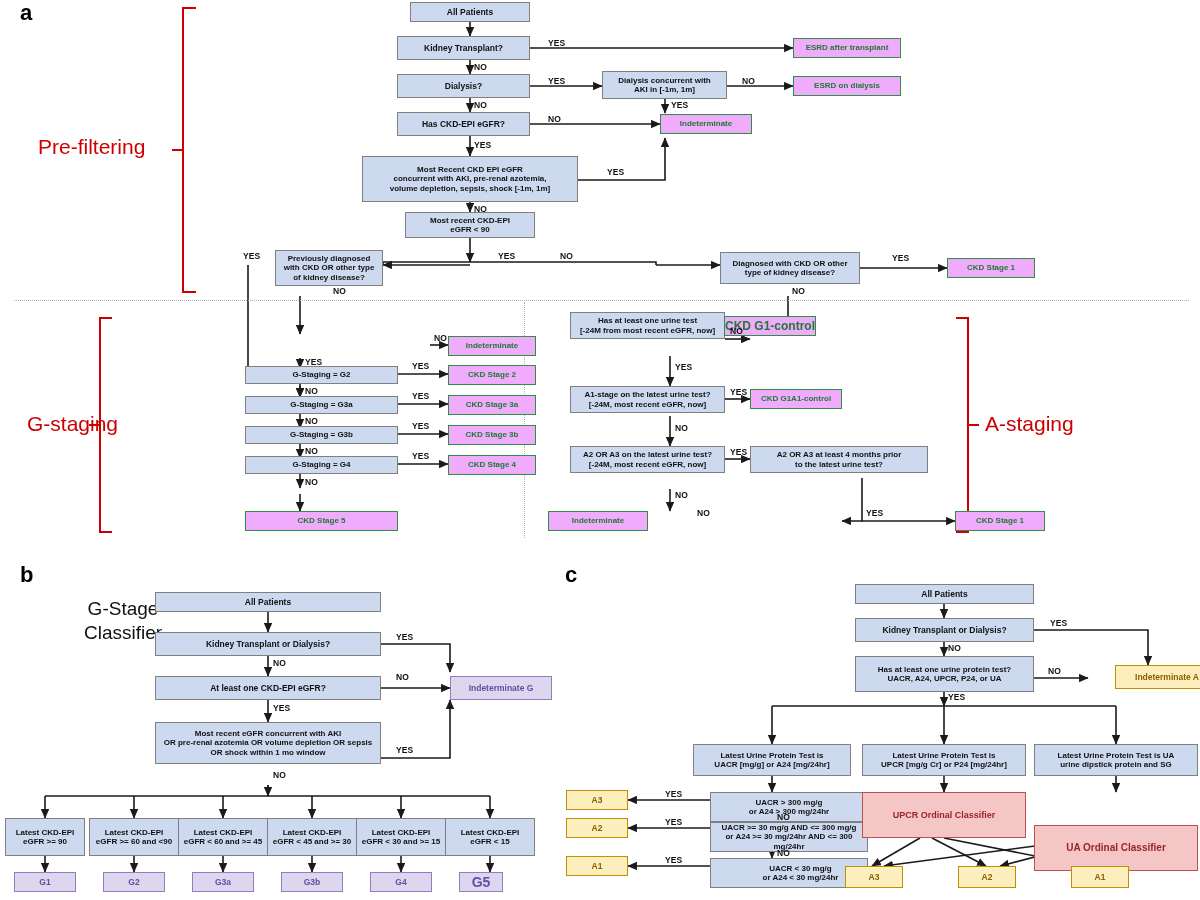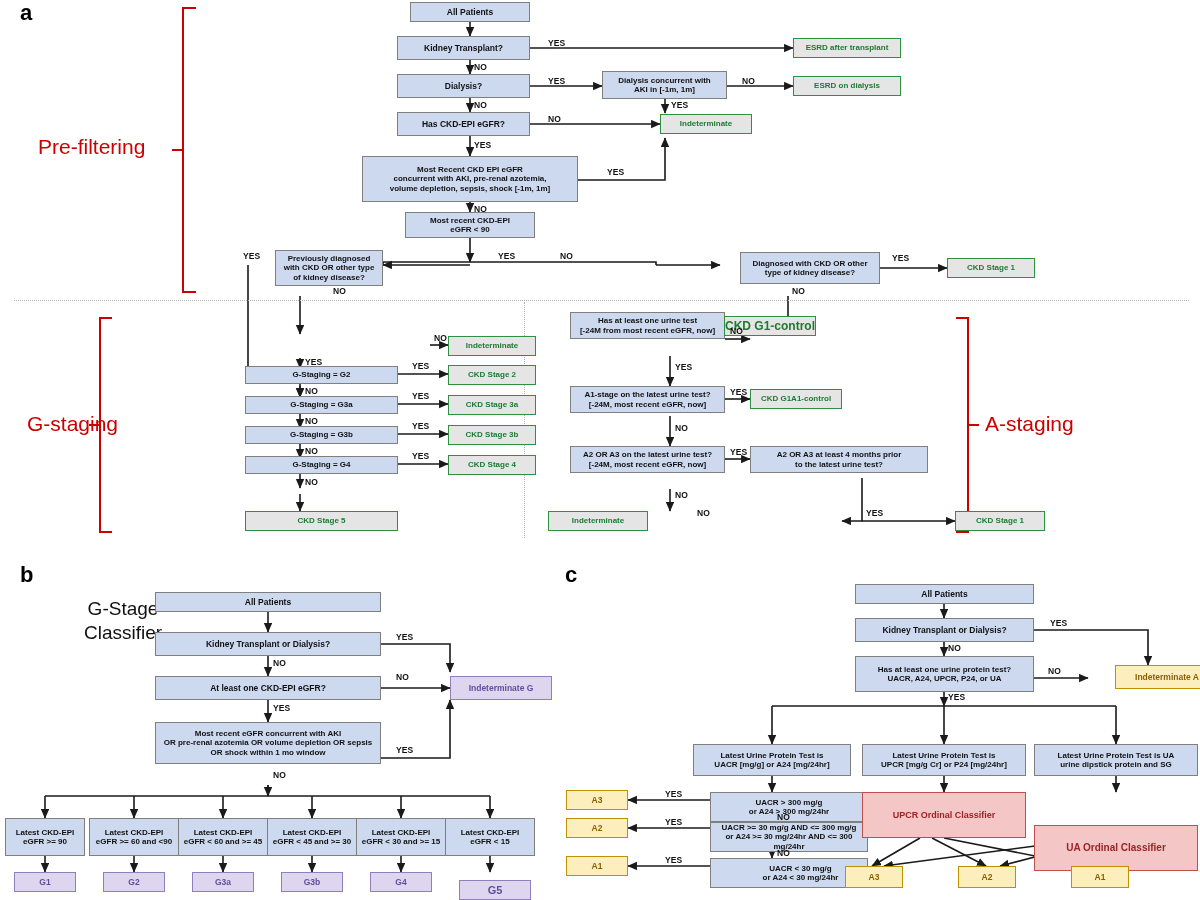--- a/index.html
+++ b/index.html
@@ -5,21 +5,21 @@
   html,body{margin:0;padding:0;background:#fff;}
   body{width:1200px;height:900px;position:relative;overflow:hidden;
        font-family:"Liberation Sans","DejaVu Sans",sans-serif;color:#1a1a1a;}
   #stage{position:relative;width:1200px;height:900px;}
   svg.wires{position:absolute;left:0;top:0;width:1200px;height:900px;pointer-events:none;}
 
   .node{position:absolute;box-sizing:border-box;display:flex;align-items:center;
         justify-content:center;text-align:center;line-height:1.18;
         font-weight:bold;border-width:1px;border-style:solid;}
   .blue{background:#ccd9ee;border-color:#7f7f7f;color:#111;}
-  .green{background:#e5e5e5;border-color:#2e9141;color:#1e7a32;}
+  .green{background:#f0abfc;border-color:#2e9141;color:#1e7a32;}
   .purple{background:#ddd6ee;border-color:#8f7fc0;color:#5f4fa0;}
   .yellow{background:#fdeebe;border-color:#bf9000;color:#8a6100;}
   .red{background:#f5c6c6;border-color:#c0504d;color:#9b2226;}
 
   .lbl{position:absolute;font-size:8.5px;font-weight:bold;color:#111;
        white-space:nowrap;letter-spacing:.1px;}
   .bracketlabel{position:absolute;color:#cc0000;font-weight:400;white-space:nowrap;}
   .panel-letter{position:absolute;font-weight:bold;color:#000;}
   .side-title{position:absolute;text-align:center;color:#111;white-space:pre-line;}
   .divider{position:absolute;border-top:1px dotted #b0b0b0;}
@@ -180,21 +180,21 @@
   <div class="node blue" style="left:362px;top:156px;width:216px;height:46px;font-size:8px;white-space:pre-line;">Most Recent CKD EPI eGFR
 concurrent with AKI, pre-renal azotemia,
 volume depletion, sepsis, shock [-1m, 1m]</div>
 
   <div class="node blue" style="left:405px;top:212px;width:130px;height:26px;font-size:8px;white-space:pre-line;">Most recent CKD-EPI
 eGFR  &lt; 90</div>
 
   <div class="node blue" style="left:275px;top:250px;width:108px;height:36px;font-size:8px;white-space:pre-line;">Previously diagnosed
 with CKD OR other type
 of kidney disease?</div>
-  <div class="node blue" style="left:740px;top:252px;width:140px;height:32px;font-size:8px;white-space:pre-line;">Diagnosed with CKD OR other
+  <div class="node blue" style="left:720px;top:252px;width:140px;height:32px;font-size:8px;white-space:pre-line;">Diagnosed with CKD OR other
 type of kidney disease?</div>
   <div class="node green" style="left:947px;top:258px;width:88px;height:20px;font-size:8px;">CKD Stage 1</div>
 
   <div class="node green" style="left:448px;top:336px;width:88px;height:20px;font-size:8px;">Indeterminate</div>
 
   <div class="node blue" style="left:245px;top:366px;width:153px;height:18px;font-size:8px;">G-Staging = G2</div>
   <div class="node green" style="left:448px;top:365px;width:88px;height:20px;font-size:8px;">CKD Stage 2</div>
 
   <div class="node blue" style="left:245px;top:396px;width:153px;height:18px;font-size:8px;">G-Staging = G3a</div>
   <div class="node green" style="left:448px;top:395px;width:88px;height:20px;font-size:8px;">CKD Stage 3a</div>
@@ -280,21 +280,21 @@
   <div class="node blue" style="left:356px;top:818px;width:90px;height:38px;font-size:8px;white-space:pre-line;">Latest CKD-EPI
 eGFR &lt; 30 and &gt;= 15</div>
   <div class="node blue" style="left:445px;top:818px;width:90px;height:38px;font-size:8px;white-space:pre-line;">Latest CKD-EPI
 eGFR &lt; 15</div>
 
   <div class="node purple" style="left:14px;top:872px;width:62px;height:20px;font-size:8.5px;">G1</div>
   <div class="node purple" style="left:103px;top:872px;width:62px;height:20px;font-size:8.5px;">G2</div>
   <div class="node purple" style="left:192px;top:872px;width:62px;height:20px;font-size:8.5px;">G3a</div>
   <div class="node purple" style="left:281px;top:872px;width:62px;height:20px;font-size:8.5px;">G3b</div>
   <div class="node purple" style="left:370px;top:872px;width:62px;height:20px;font-size:8.5px;">G4</div>
-  <div class="node purple" style="left:459px;top:872px;width:72px;height:20px;font-size:11px;margin-top:8px;">G5</div>
+  <div class="node purple" style="left:459px;top:872px;width:44px;height:20px;font-size:14px;">G5</div>
 
   <div class="lbl" style="left:396px;top:632px;">YES</div>
   <div class="lbl" style="left:273px;top:658px;">NO</div>
   <div class="lbl" style="left:396px;top:672px;">NO</div>
   <div class="lbl" style="left:273px;top:703px;">YES</div>
   <div class="lbl" style="left:396px;top:745px;">YES</div>
   <div class="lbl" style="left:273px;top:770px;">NO</div>
 
 
   <div class="node blue" style="left:855px;top:584px;width:179px;height:20px;font-size:8.5px;">All Patients</div>

